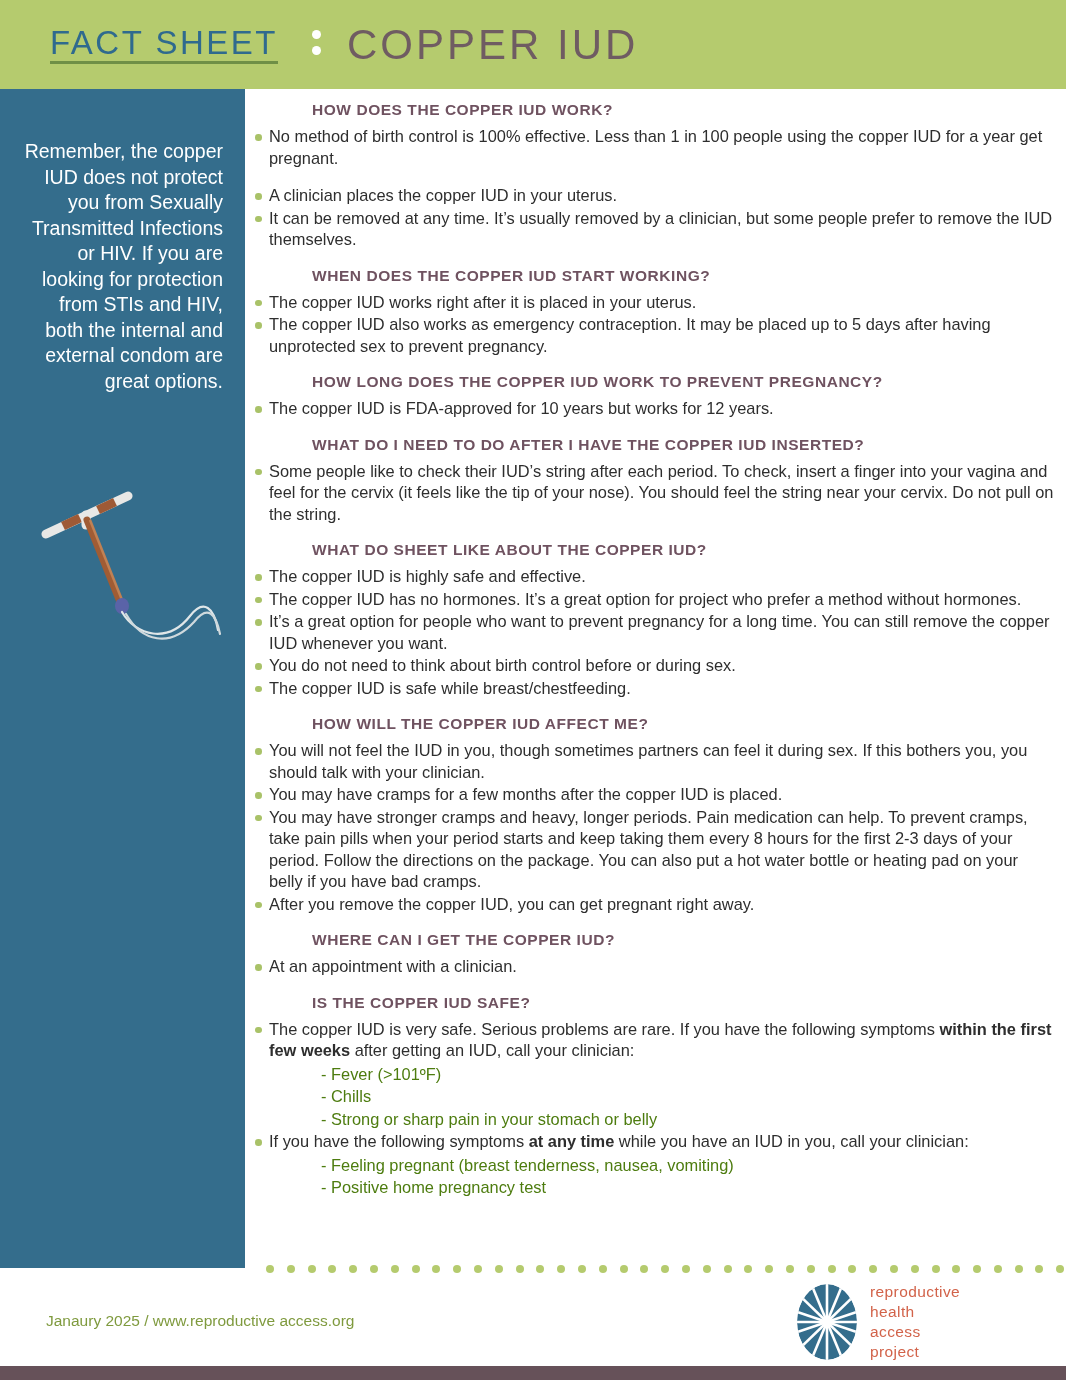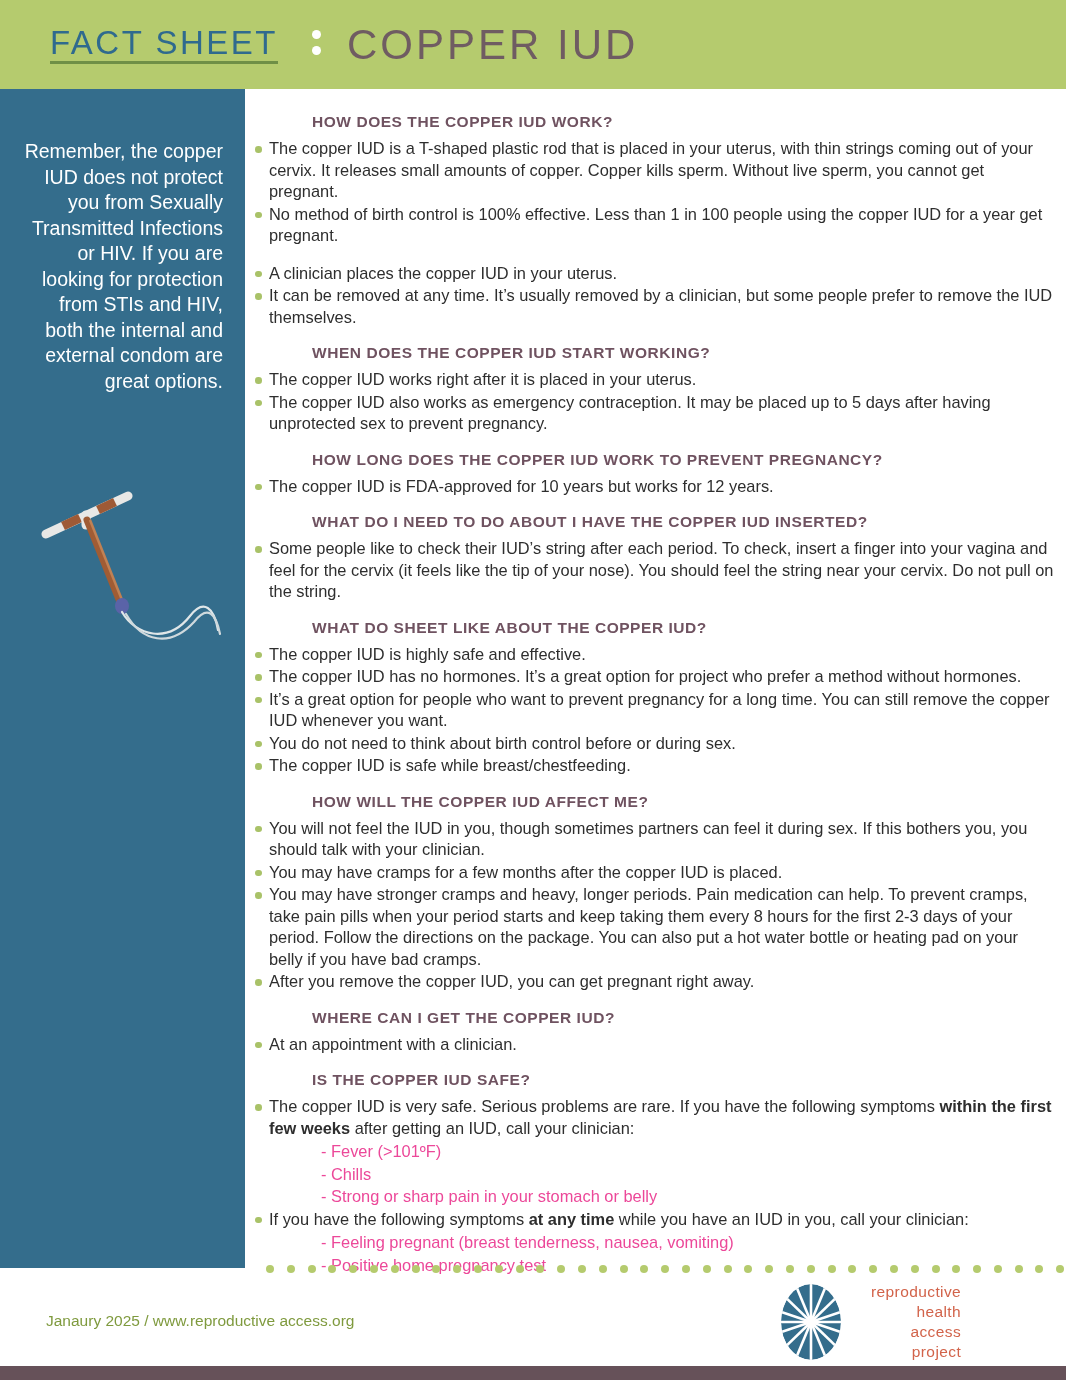--- a/index.html
+++ b/index.html
@@ -49,50 +49,50 @@
 
   
   .content {
     position: absolute; left: 250px; top: 97px; width: 806px;
   }
   h2.section-heading {
     font-size: 15.5px; font-weight: 700; color: #6f5260;
     letter-spacing: 0.55px; margin: 0 0 7px 62px;
   }
   .section { margin-bottom: 16px; }
-  .section:first-child h2.section-heading { margin-top: 16px; }
+  .section:first-child h2.section-heading { margin-top: 4px; }
   ul.bullets { list-style: none; }
   ul.bullets > li {
     position: relative; padding-left: 19px; margin-bottom: 1px;
     font-size: 16.4px; line-height: 21.5px; color: #2e2e2e;
   }
   ul.bullets > li::before {
     content: ""; position: absolute; left: 5px; top: 8px;
     width: 6.5px; height: 6.5px; border-radius: 50%; background: #a9c268;
   }
   ul.bullets > li b { font-weight: 700; }
   ul.subitems { list-style: none; margin: 1px 0 0 52px; }
-  ul.subitems > li { font-size: 16.4px; line-height: 22.5px; color: #ec4899; }
+  ul.subitems > li { font-size: 16.4px; line-height: 22.5px; color: #4d7c0f; }
 
   
   .dot-rule {
     position: absolute; left: 266px; top: 1264px; width: 800px; height: 9px;
     display: flex; gap: 0; align-items: center; overflow: hidden;
   }
   .dot-rule i {
     display: block; width: 8px; height: 8px; border-radius: 50%;
     background: #b5cb6e; margin-right: 12.8px; flex: 0 0 auto;
   }
   .footer-credit {
     position: absolute; left: 46px; top: 1312px;
     font-size: 15.5px; color: #7f9a3e;
   }
   .logo-wrap {
-    position: absolute; left: 780px; top: 1282px;
-    display: flex; align-items: center; gap: 29px; text-align: right;
+    position: absolute; left: 796px; top: 1282px;
+    display: flex; align-items: center; gap: 12px;
   }
   .logo-mark { width: 62px; height: 78px; flex: 0 0 auto; }
   .logo-words { font-size: 15.5px; line-height: 20px; color: #d2634a; }
   .logo-words div { letter-spacing: 0.4px; }
   .bottom-bar {
     position: absolute; left: 0; top: 1366px; width: 1066px; height: 14px;
     background: #665159;
   }
 </style>
 </head>
@@ -130,21 +130,20 @@
         <path d="M104 128 C 118 152, 150 160, 172 132 C 186 114, 196 124, 200 146" fill="none" stroke="#dfe6e8" stroke-width="2.2" stroke-linecap="round"></path>
         <path d="M108 130 C 124 158, 152 164, 176 138 C 190 120, 198 130, 202 150" fill="none" stroke="#cfd9dd" stroke-width="2.2" stroke-linecap="round"></path>
       </g>
     </svg>
   </aside>
 
   <main class="content">
     <section class="section">
       <h2 class="section-heading">HOW DOES THE COPPER IUD WORK?</h2>
       <ul class="bullets">
-        <li>The copper IUD is a T-shaped plastic rod that is placed in your uterus, with thin strings coming out of your cervix. It releases small amounts of copper. Copper kills sperm. Without live sperm, you cannot get pregnant.</li>
         <li>No method of birth control is 100% effective. Less than 1 in 100 people using the copper IUD for a year get pregnant.</li>
       </ul>
     </section>
 
     <section class="section">
       <ul class="bullets">
         <li>A clinician places the copper IUD in your uterus.</li>
         <li>It can be removed at any time. It’s usually removed by a clinician, but some people prefer to remove the IUD themselves.</li>
       </ul>
     </section>
@@ -158,21 +157,21 @@
     </section>
 
     <section class="section">
       <h2 class="section-heading">HOW LONG DOES THE COPPER IUD WORK TO PREVENT PREGNANCY?</h2>
       <ul class="bullets">
         <li>The copper IUD is FDA-approved for 10 years but works for 12 years.</li>
       </ul>
     </section>
 
     <section class="section">
-      <h2 class="section-heading">WHAT DO I NEED TO DO ABOUT I HAVE THE COPPER IUD INSERTED?</h2>
+      <h2 class="section-heading">WHAT DO I NEED TO DO AFTER I HAVE THE COPPER IUD INSERTED?</h2>
       <ul class="bullets">
         <li>Some people like to check their IUD’s string after each period. To check, insert a finger into your vagina and feel for the cervix (it feels like the tip of your nose). You should feel the string near your cervix. Do not pull on the string.</li>
       </ul>
     </section>
 
     <section class="section">
       <h2 class="section-heading">WHAT DO SHEET LIKE ABOUT THE COPPER IUD?</h2>
       <ul class="bullets">
         <li>The copper IUD is highly safe and effective.</li>
         <li>The copper IUD has no hormones. It’s a great option for project who prefer a method without hormones.</li>

